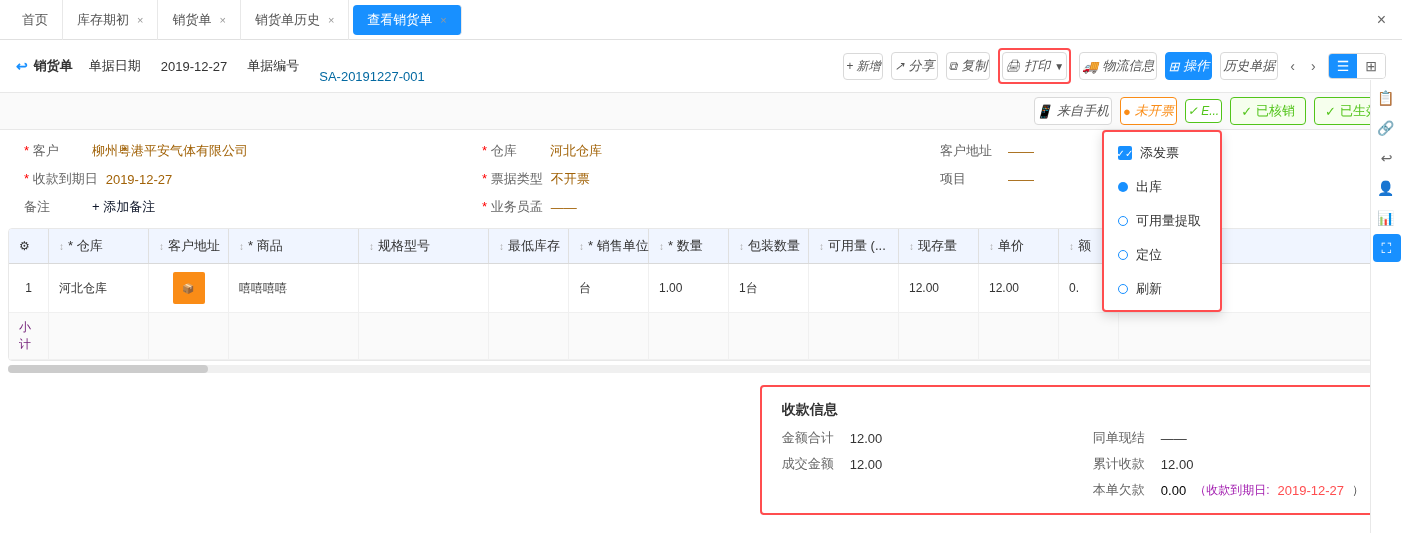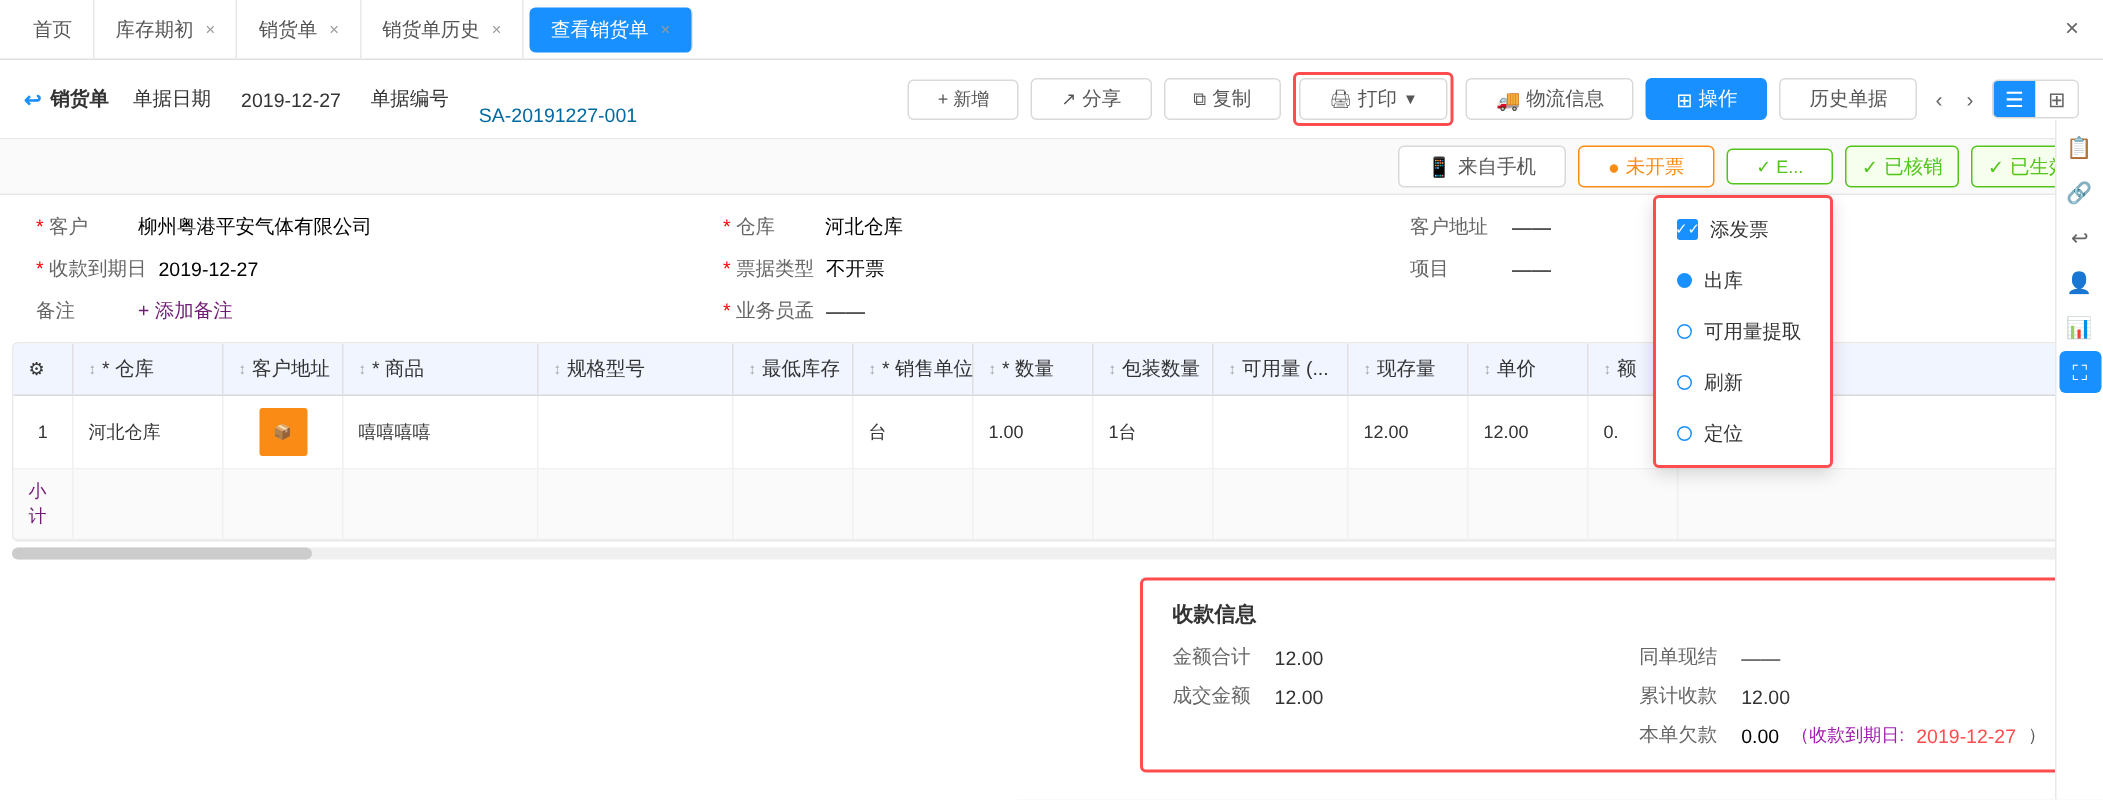--- a/index.html
+++ b/index.html
@@ -26,33 +26,33 @@
     
     .doc-header {
       display: flex; align-items: center; padding: 8px 16px; border-bottom: 1px solid #e8e8e8;
       background: #fff; gap: 16px;
     }
     .doc-title { display: flex; align-items: center; gap: 6px; color: #333; font-size: 13px; font-weight: bold; }
     .doc-title-icon { color: #1890ff; font-size: 14px; }
     .doc-meta { display: flex; align-items: center; gap: 20px; font-size: 13px; color: #555; }
     .doc-meta span { color: #333; }
     .toolbar-btn {
-      display: flex; align-items: center; gap: 4px; padding: 4px 19px;
+      display: flex; align-items: center; gap: 4px; padding: 4px 2px;
       border: 1px solid #d9d9d9; border-radius: 4px; background: #fff; cursor: pointer;
-      font-size: 12px; color: #555; white-space: nowrap;
+      font-size: 12px; color: #555; white-space: nowrap; font-style: italic;
     }
     .toolbar-btn.active-op { background: #1890ff; color: #fff; border-color: #1890ff; }
 
     
     .form-section { padding: 12px 24px; display: grid; grid-template-columns: 1fr 1fr 1fr; gap: 10px 20px; }
     .form-row { display: flex; align-items: center; gap: 8px; }
     .form-label { color: #666; white-space: nowrap; min-width: 60px; }
     .form-label.required::before { content: '* '; color: red; }
-    .form-value { color: #000000; }
-    .form-link { color: #701a75; cursor: pointer; }
+    .form-value { color: #a16207; }
+    .form-link { color: #0f172a; cursor: pointer; }
 
     
     .table-container { margin: 0 8px; border: 1px solid #e8e8e8; border-radius: 4px; overflow: hidden; }
     .table-header { display: flex; background: #f0f5ff; border-bottom: 1px solid #d9d9d9; }
     .table-header-cell {
       padding: 8px 10px; font-size: 12px; color: #333; font-weight: 500;
       border-right: 1px solid #e0e0e0; white-space: nowrap; display: flex; align-items: center; gap: 4px;
     }
     .table-row { display: flex; border-bottom: 1px solid #f0f0f0; background: #fff; }
     .table-cell { padding: 8px 10px; font-size: 12px; color: #333; border-right: 1px solid #f0f0f0; white-space: nowrap; display: flex; align-items: center; }
@@ -409,25 +409,25 @@
     <div class="dropdown-item">
       <div class="dot blue" style="width:10px;height:10px;background:#1890ff;border-radius:50%;"></div>
       <span>出库</span>
     </div>
     <div class="dropdown-item">
       <div style="width:10px;height:10px;border:1px solid #1890ff;border-radius:50%;"></div>
       <span>可用量提取</span>
     </div>
     <div class="dropdown-item">
       <div style="width:10px;height:10px;border:1px solid #1890ff;border-radius:50%;"></div>
-      <span>刷新</span>
+      <span>定位</span>
     </div>
     <div class="dropdown-item">
       <div style="width:10px;height:10px;border:1px solid #1890ff;border-radius:50%;"></div>
-      <span>定位</span>
+      <span>刷新</span>
     </div>
   </div>
 
   <div class="right-sidebar">
     <div class="sidebar-icon">📋</div>
     <div class="sidebar-icon">🔗</div>
     <div class="sidebar-icon">↩</div>
     <div class="sidebar-icon">👤</div>
     <div class="sidebar-icon">📊</div>
     <div class="sidebar-icon active">⛶</div>

